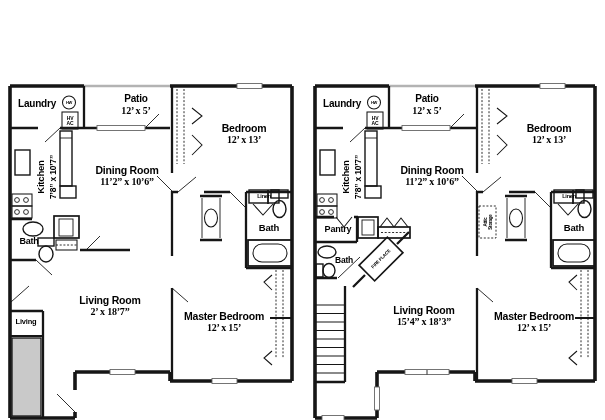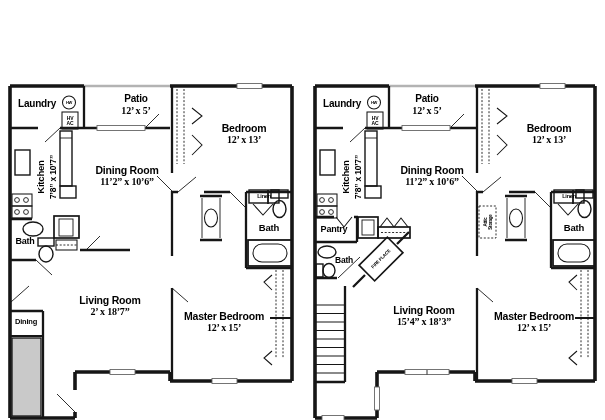--- a/index.html
+++ b/index.html
@@ -11,21 +11,21 @@
   .w2{stroke-width:1.8;} .w18{stroke-width:1.7;} .w15{stroke-width:1.4;}
   .w11{stroke-width:1.05;} .w1{stroke-width:0.9;}
   .rail{stroke:#b3b3b3;stroke-width:2.6;}
   .win{fill:#fff;stroke:#666;stroke-width:0.9;}
   .dash{stroke-width:0.9;stroke-dasharray:2,1.7;}
   .gfill{fill:#c9c9c9;stroke:#161616;stroke-width:1.3;}
   .lbl{position:absolute;transform:translate(-50%,-50%);white-space:nowrap;text-align:center;
        font-weight:bold;letter-spacing:-0.2px;line-height:12px;}
   .vert{transform:translate(-50%,-50%) rotate(-90deg);}
   .rot45{transform:translate(-50%,-50%) rotate(-45deg);white-space:normal;line-height:5.5px;}
-  .s10{font-size:10px;} .s105{font-size:10.5px;} .s95{font-size:9.5px;} .s9{font-size:9px;}
+  .s10{font-size:10px;} .s105{font-size:10.5px;} .s95{font-size:9.5px;} .s9{font-size:9px;padding-left:8px;}
   .s85{font-size:8.5px;} .s75{font-size:7.5px;} .s55{font-size:5.5px;line-height:6px;}
   .s5{font-size:5px;line-height:5px;} .s45{font-size:4.5px;} .s4{font-size:4px;line-height:4px;letter-spacing:-0.3px;}
   .dims{font-size:10px;font-family:Liberation Serif, serif;} .kd{font-size:8.5px;}
 </style>
 </head>
 <body>
 
 <div class="canvas" style="background: rgb(255, 255, 255);">
 
 <svg width="605" height="420" viewBox="0 0 605 420">
@@ -155,21 +155,21 @@
   <div class="s95">Kitchen</div>
   <div class="kd">7’8” x 10’7”</div>
 </div>
 <div class="lbl" style="left:127px;top:148px">
   <div class="s105">Dining Room</div>
   <div class="dims">11’2” x 10’6”</div>
 </div>
 <div class="lbl s55" style="left:264px;top:168px">Linen</div>
 <div class="lbl s95" style="left:269px;top:200px">Bath</div>
 <div class="lbl s9" style="left:25px;top:213px">Bath</div>
-<div class="lbl s75" style="left:26px;top:294px">Dining</div>
+<div class="lbl s75" style="left:26px;top:294px">Living</div>
 <div class="lbl" style="left:110px;top:278px">
   <div class="s105">Living Room</div>
   <div class="dims">2’ x 18’7”</div>
 </div>
 <div class="lbl" style="left:224px;top:294px">
   <div class="s105">Master Bedroom</div>
   <div class="dims">12’ x 15’</div>
 </div>
 
 <div class="lbl s10" style="left:342px;top:76px">Laundry</div>

